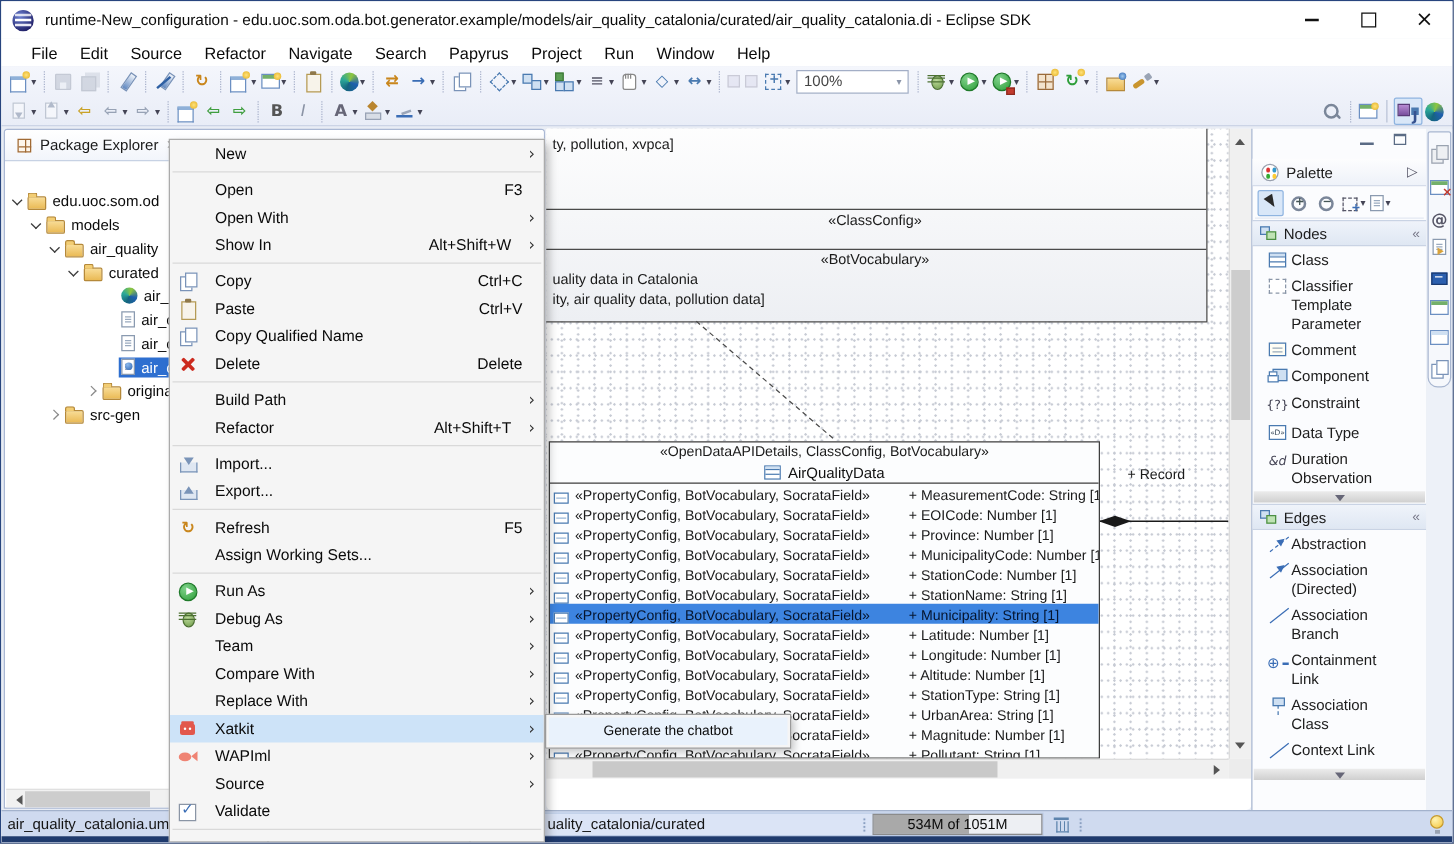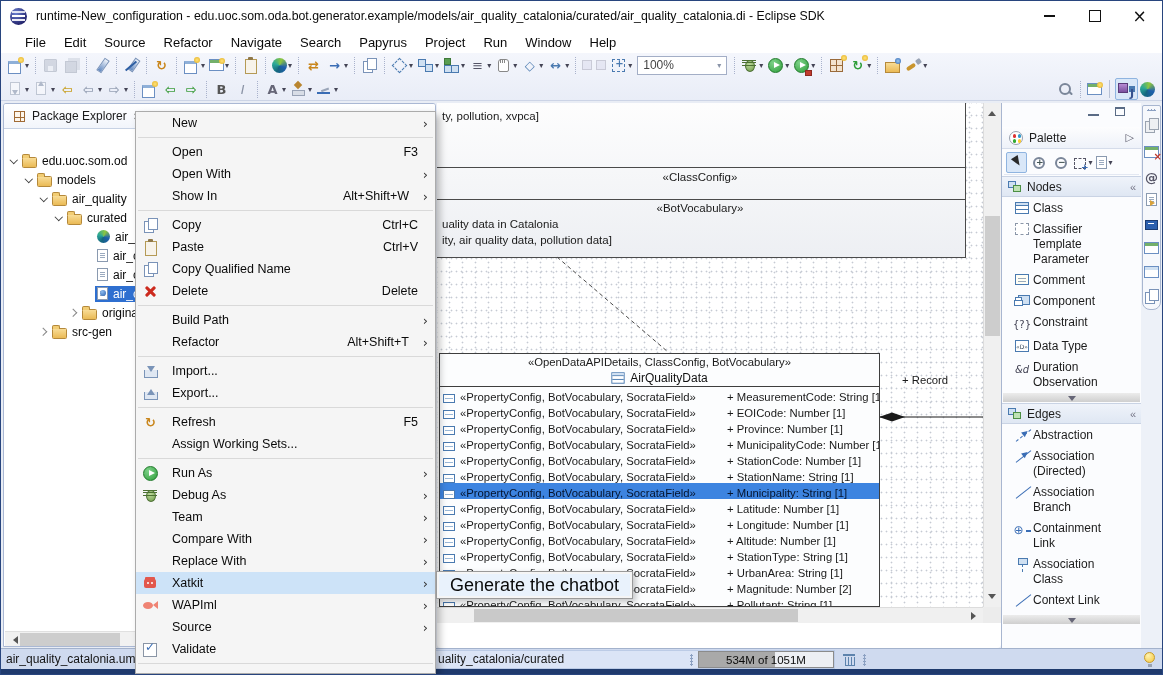--- a/index.html
+++ b/index.html
@@ -231,21 +231,21 @@
 
 .cmenu { position:absolute; left:134px; top:110px; width:301px; height:563px; background:#f5f5f5; border:1px solid #ababab; box-shadow:4px 4px 7px rgba(0,0,0,.25); z-index:50; overflow:hidden; font-size:12.5px; color:#0a0a0a; }
 .mi { height:22px; display:flex; align-items:center; padding:0 7px 0 6px; }
 .mi.hl { background:#cde3f8; }
 .micon { width:17px; height:17px; margin-right:13px; flex:none; position:relative; }
 .mlabel { flex:1; white-space:nowrap; }
 .maccel { margin-right:10px; white-space:nowrap; }
 .marrow { width:9px; color:#333; font-size:13px; text-align:right; font-family:"DejaVu Sans",sans-serif; }
 .msep { height:1px; background:#d9d9d9; margin:3px 2px; }
 .smenu { position:absolute; left:435px; top:570px; width:197px; background:#f5f5f5; border:1px solid #9a9a9a; box-shadow:3px 3px 6px rgba(0,0,0,.22); z-index:60; padding:2px; }
-.smi { height:22px; display:flex; align-items:center; justify-content:center; font-size:18px; background:#e9f2fc; color:#0a0a0a; }
+.smi { height:22px; display:flex; align-items:center; justify-content:center; font-size:11px; background:#e9f2fc; color:#0a0a0a; }
 </style>
 </head>
 <body>
 
 <div class="window">
 <div class="app">
 
   <div class="titlebar">
     <span class="elogo"></span>
     <span class="tb-title">runtime-New_configuration - edu.uoc.som.oda.bot.generator.example/models/air_quality_catalonia/curated/air_quality_catalonia.di - Eclipse SDK</span>
@@ -645,21 +645,21 @@
                 <span class="psig">+ StationType: String [1]</span>
               </div>
               <div class="prow">
                 <span class="pglyph"></span>
                 <span class="pst">«PropertyConfig, BotVocabulary, SocrataField»</span>
                 <span class="psig">+ UrbanArea: String [1]</span>
               </div>
               <div class="prow">
                 <span class="pglyph"></span>
                 <span class="pst">«PropertyConfig, BotVocabulary, SocrataField»</span>
-                <span class="psig">+ Magnitude: Number [2]</span>
+                <span class="psig">+ Magnitude: Number [1]</span>
               </div>
               <div class="prow">
                 <span class="pglyph"></span>
                 <span class="pst">«PropertyConfig, BotVocabulary, SocrataField»</span>
                 <span class="psig">+ Pollutant: String [1]</span>
               </div>
             </div>
       </div>
       <div class="recordlbl">+ Record</div>
     </div>

